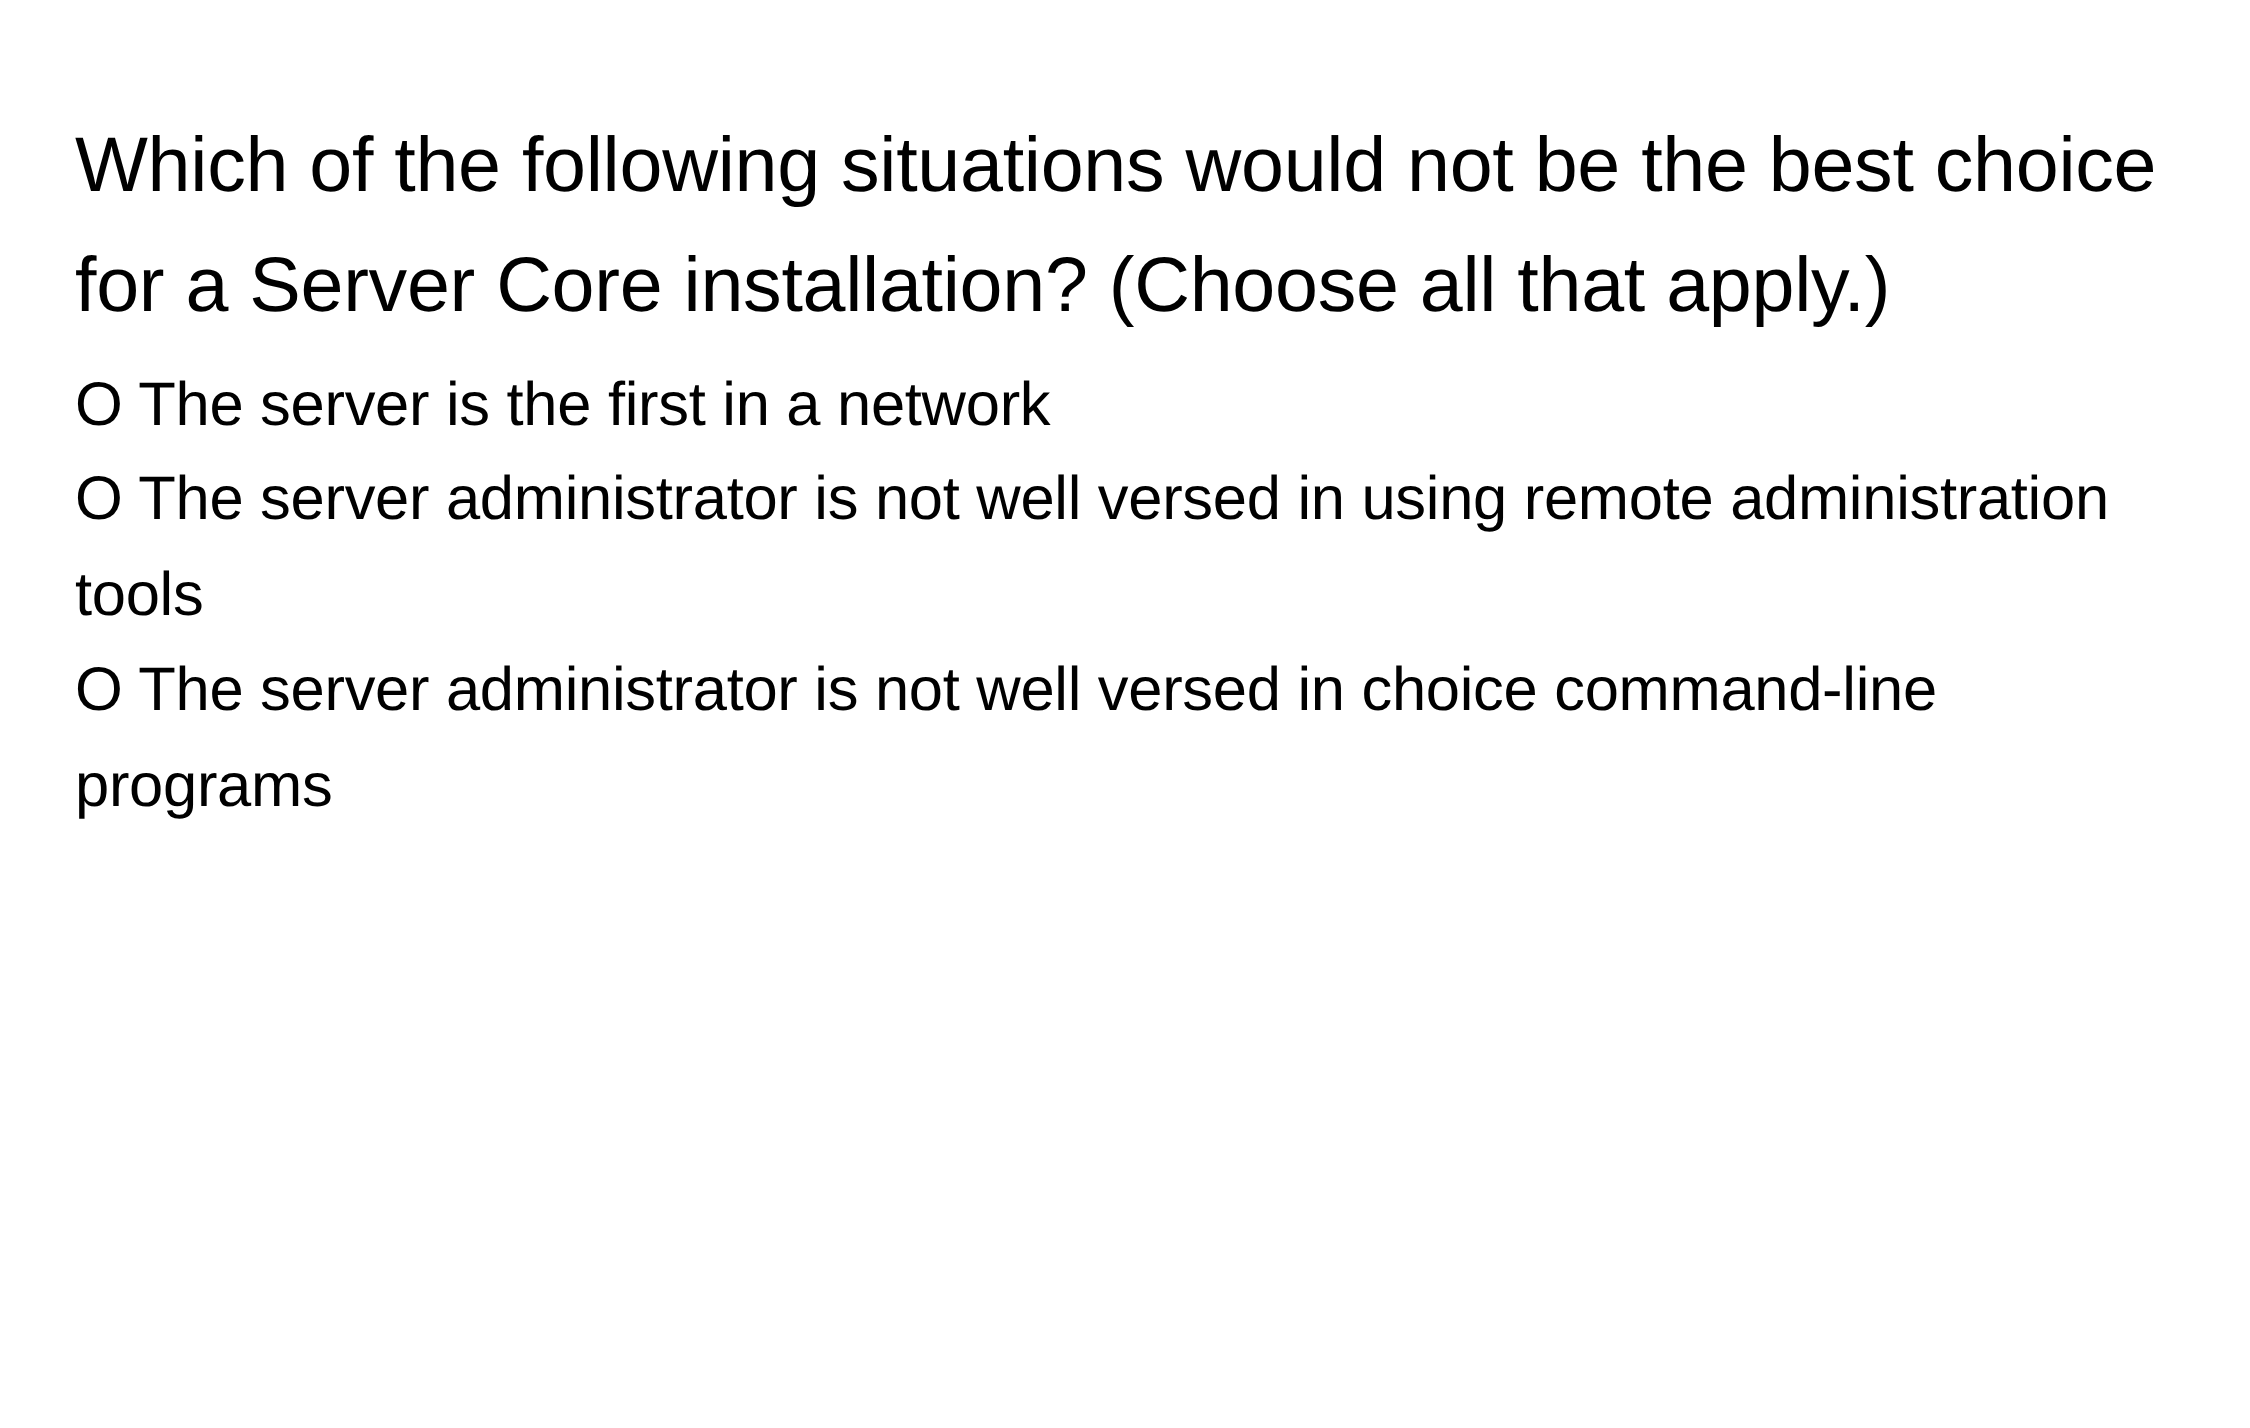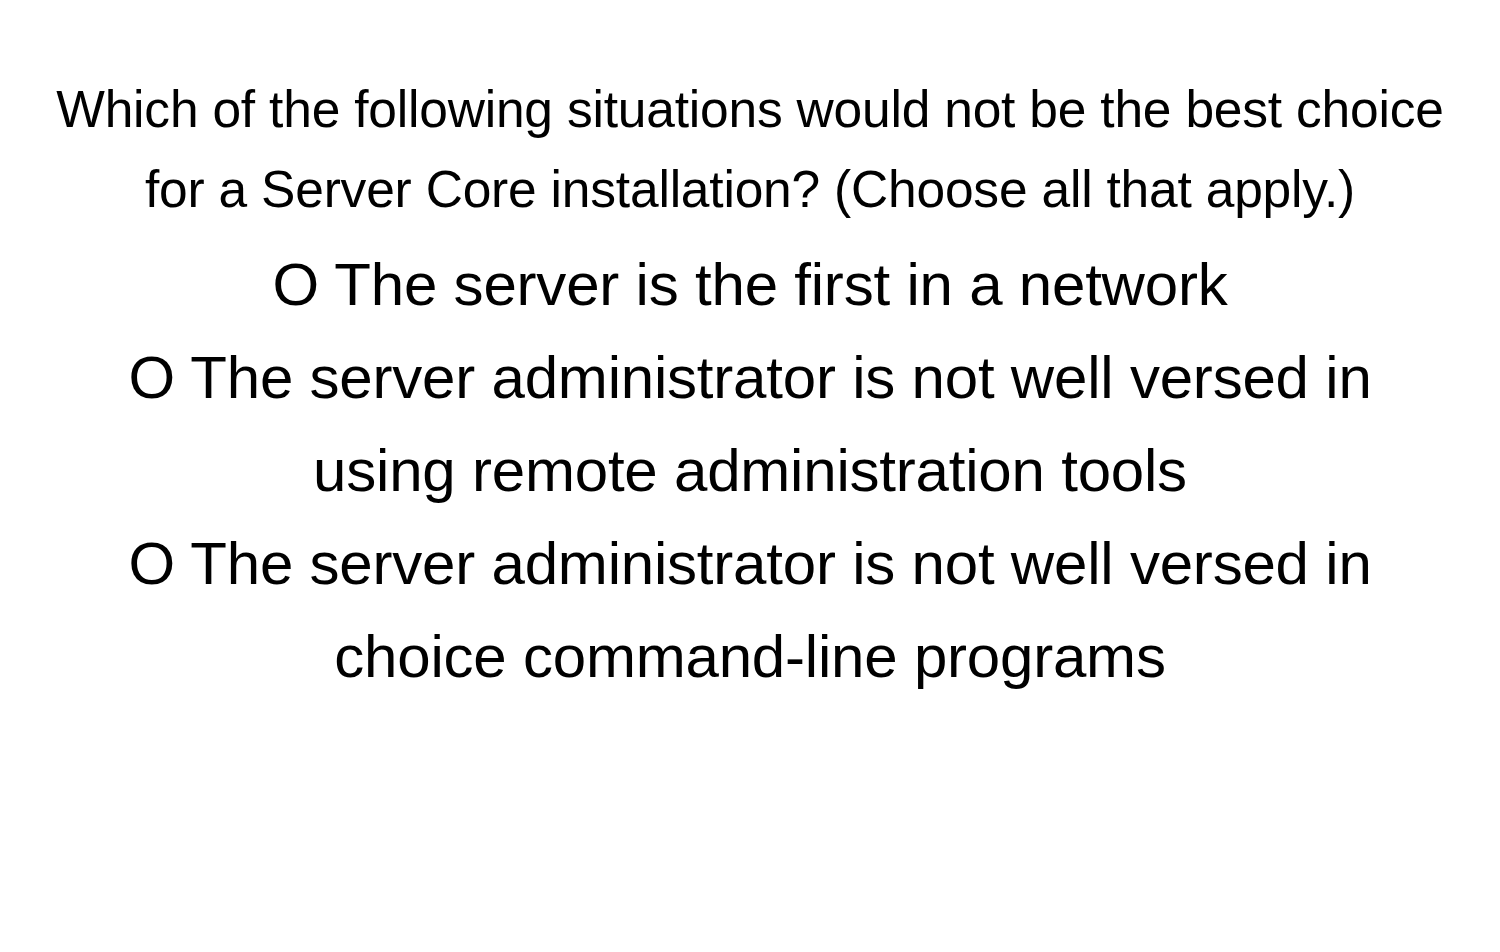--- a/index.html
+++ b/index.html
@@ -10,31 +10,30 @@
     background: #ffffff;
     font-family: -apple-system, BlinkMacSystemFont, "Segoe UI", "Helvetica Neue", Arial, sans-serif;
     color: #000000;
     overflow: hidden;
   }
   .page {
     padding: 70px 50px 50px 50px;
     box-sizing: border-box;
     width: 100%;
     height: 100%;
-    text-align: center;
   }
   .question {
     font-size: 51.5px;
     line-height: 1.55;
     font-weight: 400;
     margin-bottom: 8px;
     letter-spacing: -0.2px;
   }
   .options {
-    font-size: 60px;
+    font-size: 41px;
     line-height: 1.55;
     font-weight: 400;
     letter-spacing: -0.2px;
   }
   .option {
     display: block;
   }
   .marker {
     display: inline;
   }

